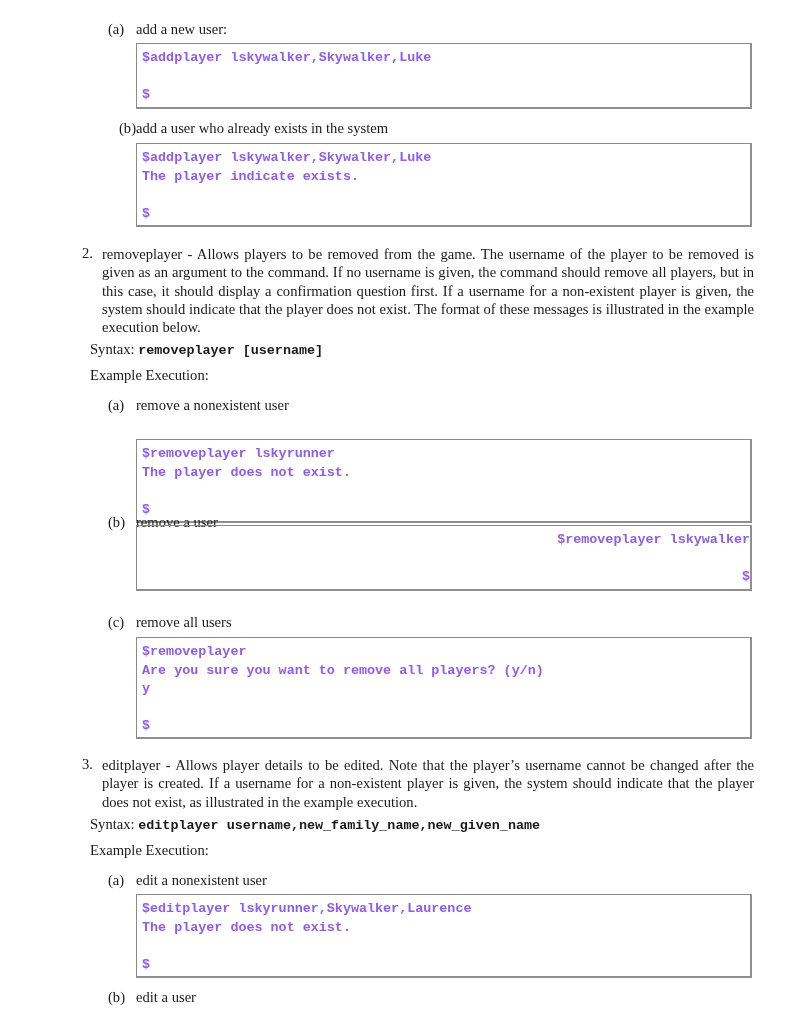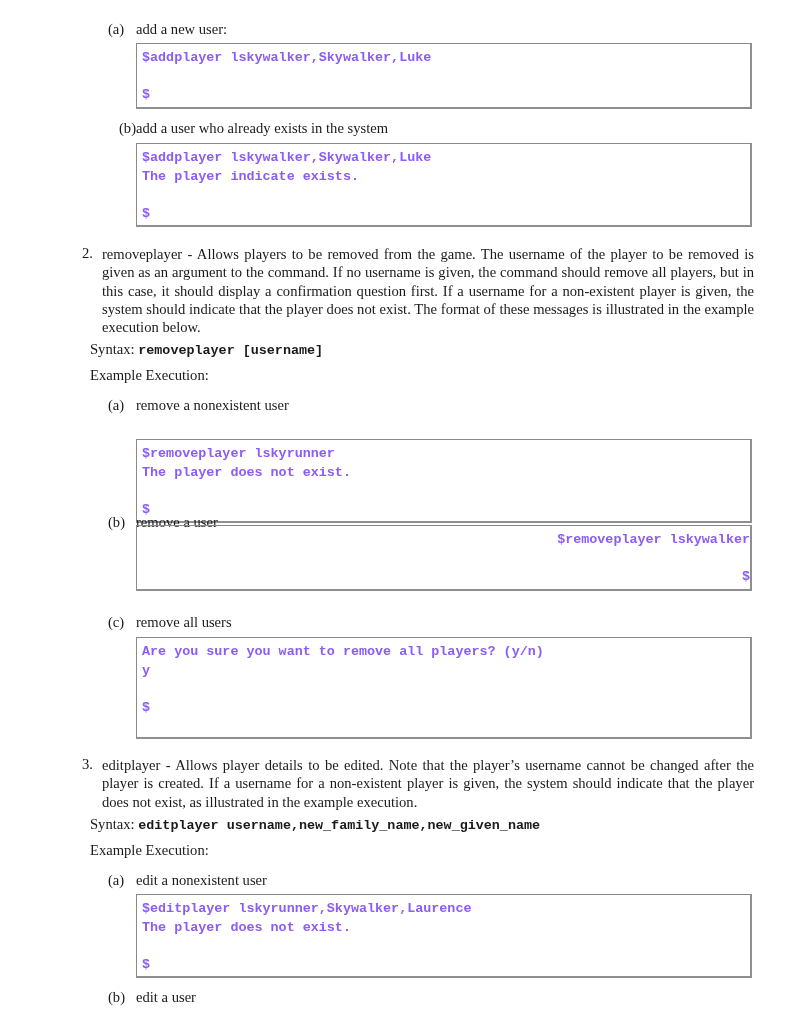--- a/index.html
+++ b/index.html
@@ -79,20 +79,21 @@
 <div class="box" style="top:525px; height:66px;text-align:right;">
   <div class="line bold">$removeplayer lskywalker</div>
   <div class="line bold"></div>
   <div class="line bold">$</div>
 </div>
 
 <div class="sublabel" style="top:614px;">
   <span class="tag">(c)</span><span>remove all users</span>
 </div>
 <div class="box" style="top:637px; height:102px;">
+  <div class="line bold">$removeplayer</div>
   <div class="line bold">Are you sure you want to remove all players? (y/n)</div>
   <div class="line bold">y</div>
   <div class="line bold"></div>
   <div class="line bold">$</div>
 </div>
 
 <div class="num" style="top:756px;">3.</div>
 <div class="para" style="top:756px;">editplayer - Allows player details to be edited. Note that the player’s username cannot be changed after the player is created. If a username for a non-existent player is given, the system should indicate that the player does not exist, as illustrated in the example execution.</div>
 <div class="sline" style="top:816px;">
   <span>Syntax:</span>

